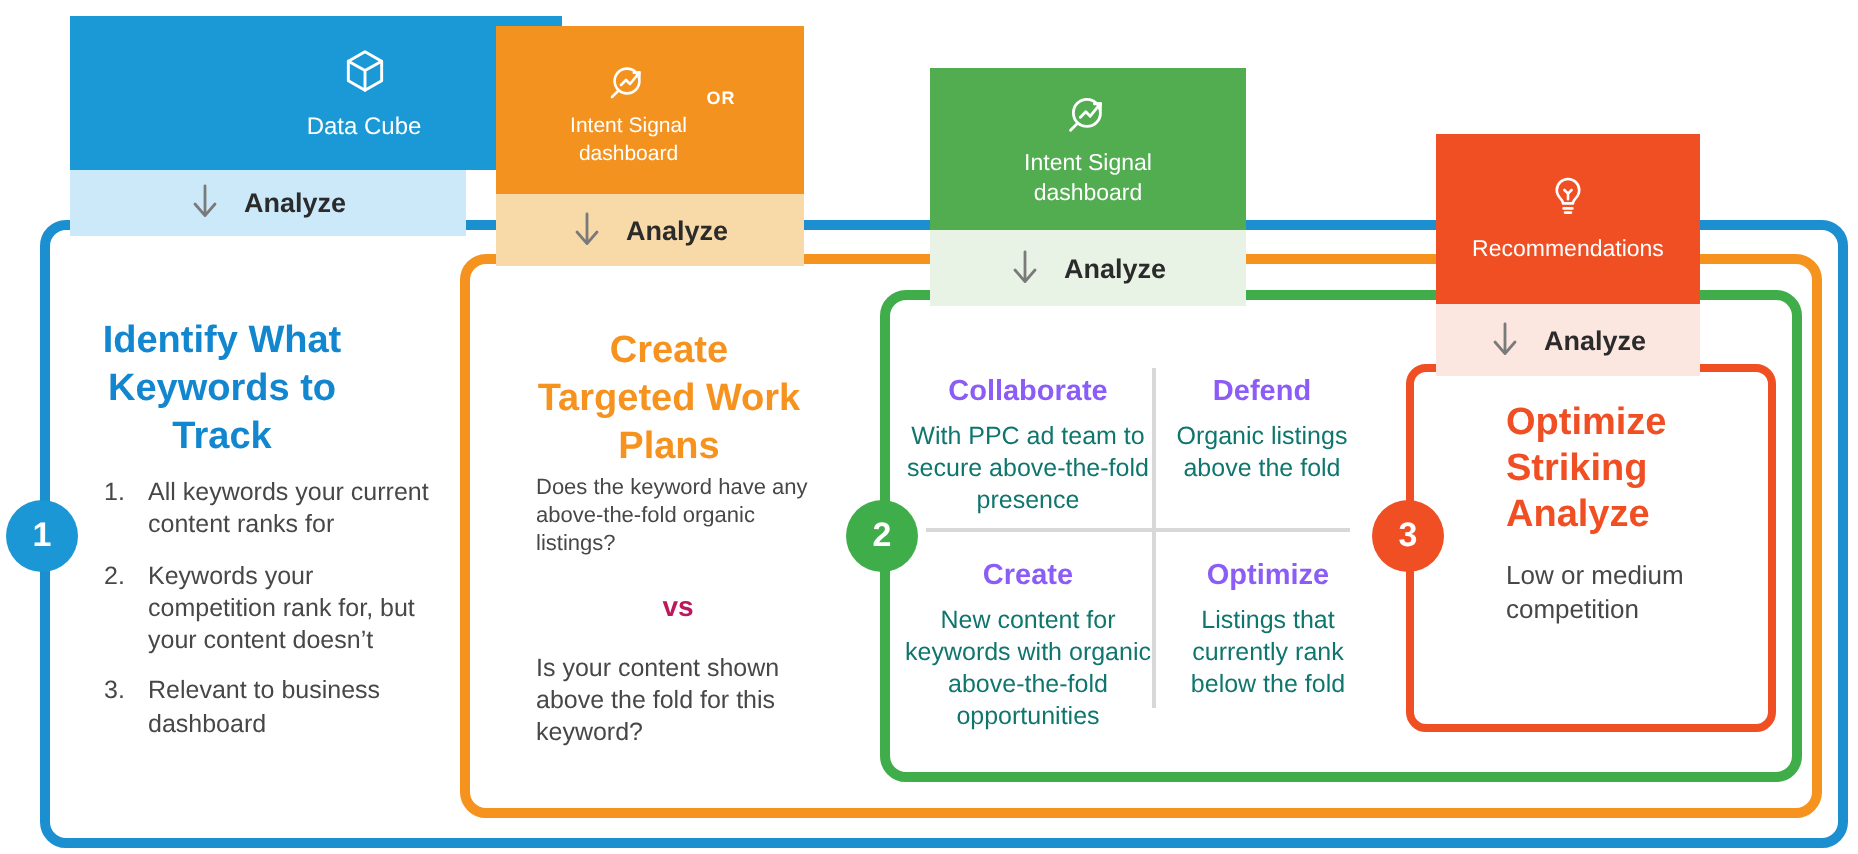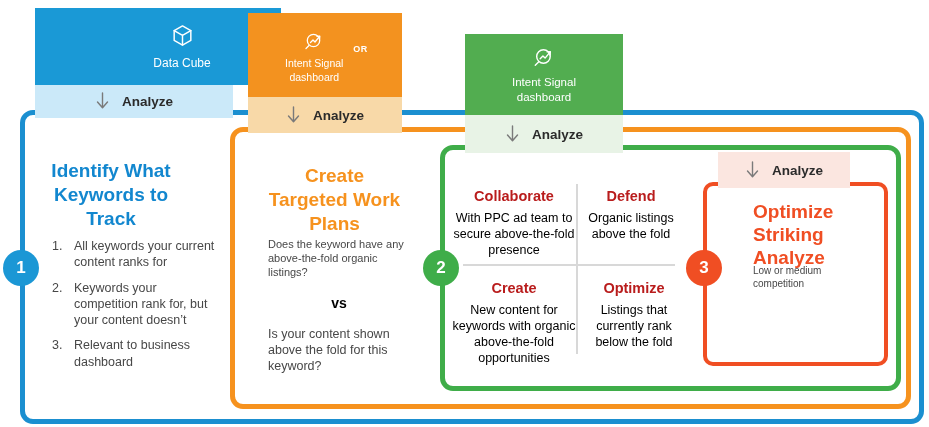--- a/index.html
+++ b/index.html
@@ -48,36 +48,36 @@
   .h1{left:28px;top:159px;width:166px;text-align:center;font-size:19px;font-weight:bold;color:#1287cf;line-height:1.27;}
   .h1 span,.h2 span,.h4 span{display:block;}
   .h2{left:247px;top:164px;width:175px;text-align:center;font-size:19px;font-weight:bold;color:#f6921e;line-height:1.27;}
   .h4{left:753px;top:200px;width:125px;text-align:left;font-size:19px;font-weight:bold;color:#f04e23;line-height:1.22;}
 
   .list{left:52px;top:238px;width:170px;font-size:12.5px;line-height:1.3;}
   .li{display:flex;gap:8px;margin-bottom:9px;}
   .li .num{width:14px;flex:none;}
 
   .q1{left:268px;top:237px;width:142px;font-size:11px;line-height:1.29;}
-  .vs{left:268px;top:295px;width:142px;text-align:center;font-size:14px;font-weight:bold;color:#000000;}
+  .vs{left:268px;top:295px;width:142px;text-align:center;font-size:14px;font-weight:bold;color:#be185d;}
   .q2{left:268px;top:326px;width:142px;font-size:12.5px;line-height:1.29;}
 
   .divider{position:absolute;z-index:2;background:#d8d8d8;}
   .div-v{left:576px;top:184px;width:2px;height:170px;}
   .div-h{left:463px;top:264px;width:212px;height:2px;}
 
   .quad{position:absolute;z-index:2;text-align:center;}
-  .quad .qt{font-size:14.5px;font-weight:bold;color:#b91c1c;margin-bottom:6px;}
-  .quad .qb{font-size:12.5px;line-height:1.28;color:#000000;}
+  .quad .qt{font-size:14.5px;font-weight:bold;color:#8b5cf6;margin-bottom:6px;}
+  .quad .qb{font-size:12.5px;line-height:1.28;color:#0f766e;}
   .quad-collab  {left:452px;top:188px;width:124px;}
   .quad-defend  {left:580px;top:188px;width:102px;}
   .quad-create  {left:452px;top:280px;width:124px;}
   .quad-optimize{left:580px;top:280px;width:108px;}
 
-  .s4body{left:753px;top:264px;width:112px;font-size:10px;line-height:1.3;}
+  .s4body{left:753px;top:280px;width:112px;font-size:13px;line-height:1.3;}
 </style>
 </head>
 <body>
 
 <div class="canvas">
 
   <div class="frame f-blue"></div>
   <div class="frame f-orange"></div>
   <div class="frame f-green"></div>
   <div class="frame f-red"></div>
@@ -138,20 +138,30 @@
   </div>
   <div class="strip strip3">
     <span class="icn">
       <svg width="15" height="19" viewBox="0 0 15 19" fill="none" stroke="#7a7a7a" stroke-width="1.4" stroke-linecap="round" stroke-linejoin="round">
         <path d="M7.5 1 V14.5 M2.5 10 L7.5 15.8 L12.5 10"></path>
       </svg>
     </span>
     <span>Analyze</span>
   </div>
 
+  <div class="card card4">
+    <span class="icn">
+      <svg width="22" height="24" viewBox="0 0 22 24" fill="none" stroke="#ffffff" stroke-width="1.3" stroke-linecap="round" stroke-linejoin="round">
+        <path d="M11 2.5 a5.6 5.6 0 0 1 5.6 5.6 c0 2.3 -1.3 3.5 -2.3 4.7 c-0.5 0.6 -0.8 1.2 -0.8 1.9 h-5 c0 -0.7 -0.3 -1.3 -0.8 -1.9 c-1 -1.2 -2.3 -2.4 -2.3 -4.7 A5.6 5.6 0 0 1 11 2.5 Z"></path>
+        <path d="M9.2 8 L11 9.8 L12.8 8 M11 9.8 V12.6"></path>
+        <path d="M8.8 17.2 h4.4 M9.5 19.3 h3"></path>
+      </svg>
+    </span>
+    <span class="card-label">Recommendations</span>
+  </div>
   <div class="strip strip4">
     <span class="icn">
       <svg width="15" height="19" viewBox="0 0 15 19" fill="none" stroke="#7a7a7a" stroke-width="1.4" stroke-linecap="round" stroke-linejoin="round">
         <path d="M7.5 1 V14.5 M2.5 10 L7.5 15.8 L12.5 10"></path>
       </svg>
     </span>
     <span>Analyze</span>
   </div>
 
   <div class="badge badge1">

